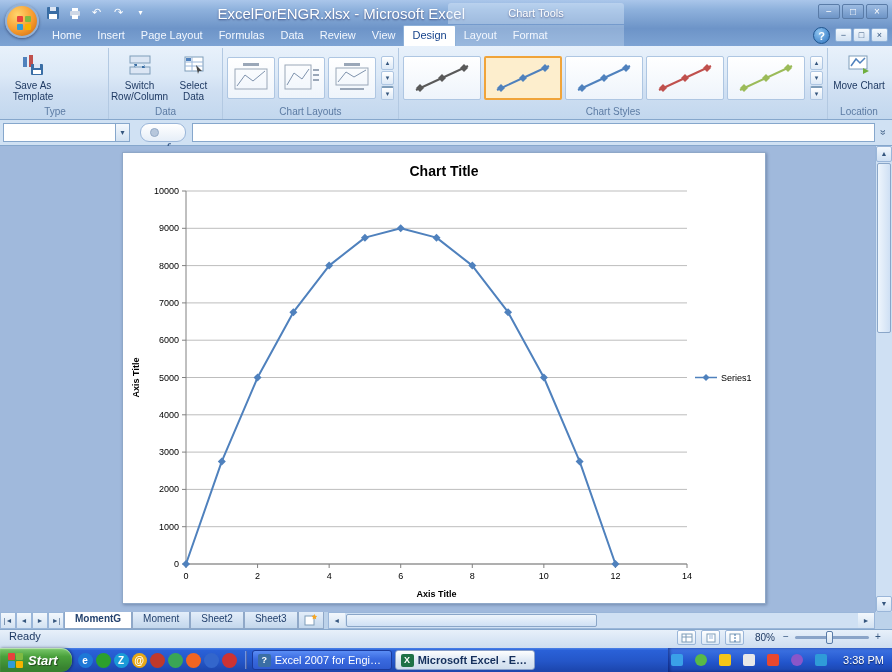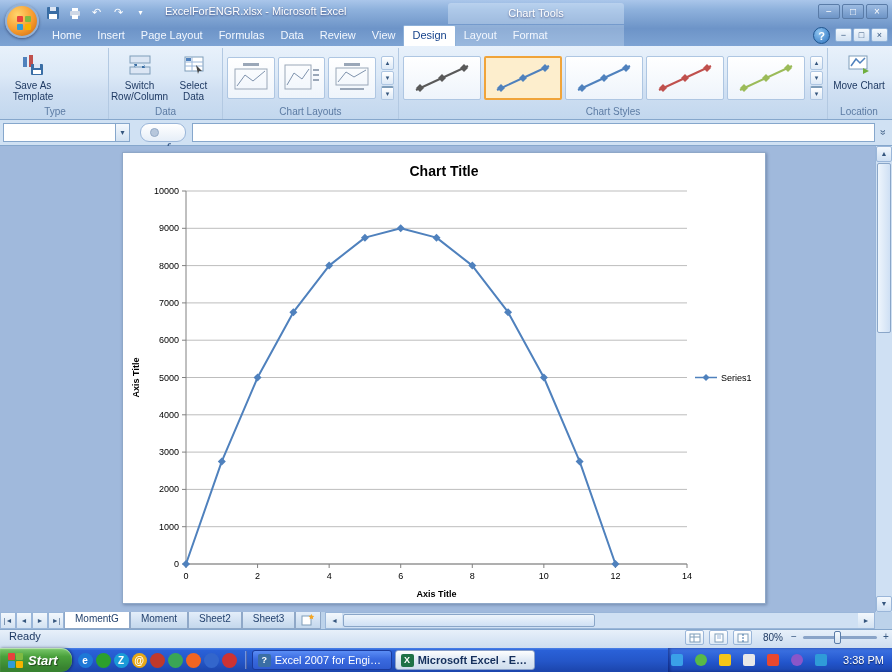--- a/index.html
+++ b/index.html
@@ -9,21 +9,21 @@
 
 .header{position:absolute;left:0;top:0;width:892px;height:46px;
 background:linear-gradient(180deg,#aac6ea 0%,#8fb2dd 20%,#7ba0d0 45%,#6d94c8 62%,#7da3d3 100%);}
 .orb{position:absolute;left:5px;top:4px;width:34px;height:34px;border-radius:50%;
 background:radial-gradient(circle at 35% 30%,#ffd66e,#f79b2e 55%,#c96a12 95%);
 border:2px solid #93b1d6;box-shadow:0 1px 3px rgba(0,0,40,.45);}
 .orb-logo{position:absolute;left:10px;top:10px;width:6px;height:6px;background:#e8413c;border-radius:1px;
 box-shadow:8px 0 0 #7fba42,0 8px 0 #2f9bd8,8px 8px 0 #f5b400;}
 .qat{position:absolute;left:44px;top:4px;height:17px;display:flex;align-items:center;gap:5px;}
 .qat-icon{width:17px;height:16px;display:flex;align-items:center;justify-content:center;color:#fff;font-size:11px;}
-.win-title{position:absolute;left:165px;top:5px;width:300px;text-align:left;color:#fff;font-size:11px;
+.win-title{position:absolute;left:165px;top:5px;width:300px;text-align:right;color:#fff;font-size:15px;
 text-shadow:0 1px 2px rgba(0,0,60,.55);white-space:nowrap;}
 .ctx-header{position:absolute;left:448px;top:3px;width:176px;height:21px;border-radius:3px 3px 0 0;
 background:rgba(226,240,252,.38);color:#fff;text-align:center;line-height:21px;font-size:11px;
 text-shadow:0 1px 2px rgba(0,0,60,.5);}
 .ctx-strip{position:absolute;left:448px;top:25px;width:176px;height:21px;background:rgba(230,242,252,.28);}
 .win-btns{position:absolute;right:4px;top:4px;display:flex;gap:2px;}
 .win-btn{width:22px;height:15px;border:1px solid #5a7ca8;border-radius:2px;color:#fff;font-size:10px;
 line-height:13px;text-align:center;background:linear-gradient(180deg,#9cbbe2,#6d94c6);}
 .tabs{position:absolute;left:44px;top:25px;height:21px;display:flex;}
 .tab{padding:4px 8px 0;color:#f2f7fe;font-size:11px;white-space:nowrap;}
@@ -78,32 +78,32 @@
 .sb-btn{height:16px;background:linear-gradient(#f3f8fd,#cfe0f3);border:1px solid #9ab6d9;border-radius:2px;
 font-size:7px;color:#35567e;text-align:center;line-height:14px;}
 .v-thumb{margin:1px;height:170px;background:linear-gradient(90deg,#eef5fc,#cfe0f4);border:1px solid #8aa6c8;border-radius:2px;}
 
 
 .sheet-bar{position:absolute;left:0;top:612px;width:892px;height:17px;background:#bcd2ea;display:flex;align-items:stretch;}
 .nav-btn{width:16px;border:1px solid #9ab6d9;background:linear-gradient(#f3f8fd,#d3e2f2);font-size:7px;color:#35567e;
 text-align:center;line-height:15px;}
 .sheet-tab{padding:1px 10px;background:linear-gradient(#e4eefa,#c3d7ec);border:1px solid #8fa8c8;border-top:none;
 font-size:10px;color:#24426e;white-space:nowrap;}
-.sheet-tab.active{background:#fff;font-weight:normal;}
+.sheet-tab.active{background:#fff;font-weight:bold;}
 .insert-tab{width:26px;background:linear-gradient(#e4eefa,#c3d7ec);border:1px solid #8fa8c8;border-top:none;
 display:flex;align-items:center;justify-content:center;}
 .h-scroll{flex:1;display:flex;margin-left:4px;background:#cfe0f3;border:1px solid #9ab6d9;}
 .h-thumb{width:46%;background:linear-gradient(#eef5fc,#cfe0f4);border:1px solid #8aa6c8;border-radius:2px;margin:1px;}
 .corner{width:17px;background:#bcd2ea;}
 
 
 .status-bar{position:absolute;left:0;top:629px;width:892px;height:19px;background:linear-gradient(#e7f0fa,#cdddf0);
 border-top:1px solid #86a7cc;display:flex;align-items:flex-start;}
 .status-mode{padding-left:9px;color:#1f3a63;font-size:11px;}
-.status-right{margin-left:auto;display:flex;align-items:center;gap:5px;padding-right:0;}
+.status-right{margin-left:auto;display:flex;align-items:center;gap:5px;padding-right:8px;}
 .view-btn{width:19px;height:15px;border:1px solid #9ab6d9;border-radius:2px;background:linear-gradient(#fff,#dde9f6);
 display:flex;align-items:center;justify-content:center;}
 .zoom-label{font-size:10px;color:#1f3a63;min-width:26px;text-align:right;}
 .zoom-slider{display:flex;align-items:center;gap:3px;}
 .zoom-btn{width:12px;height:12px;font-size:10px;line-height:10px;text-align:center;color:#35567e;}
 .z-track{position:relative;width:74px;height:3px;background:#8aa4c8;border-radius:2px;}
 .z-notch{position:absolute;left:50%;top:-3px;width:1px;height:9px;background:#6c87ab;}
 .z-thumb{position:absolute;left:42%;top:-5px;width:7px;height:13px;background:linear-gradient(#f6fafd,#d7e4f2);
 border:1px solid #5a7ca8;border-radius:2px;}
 

